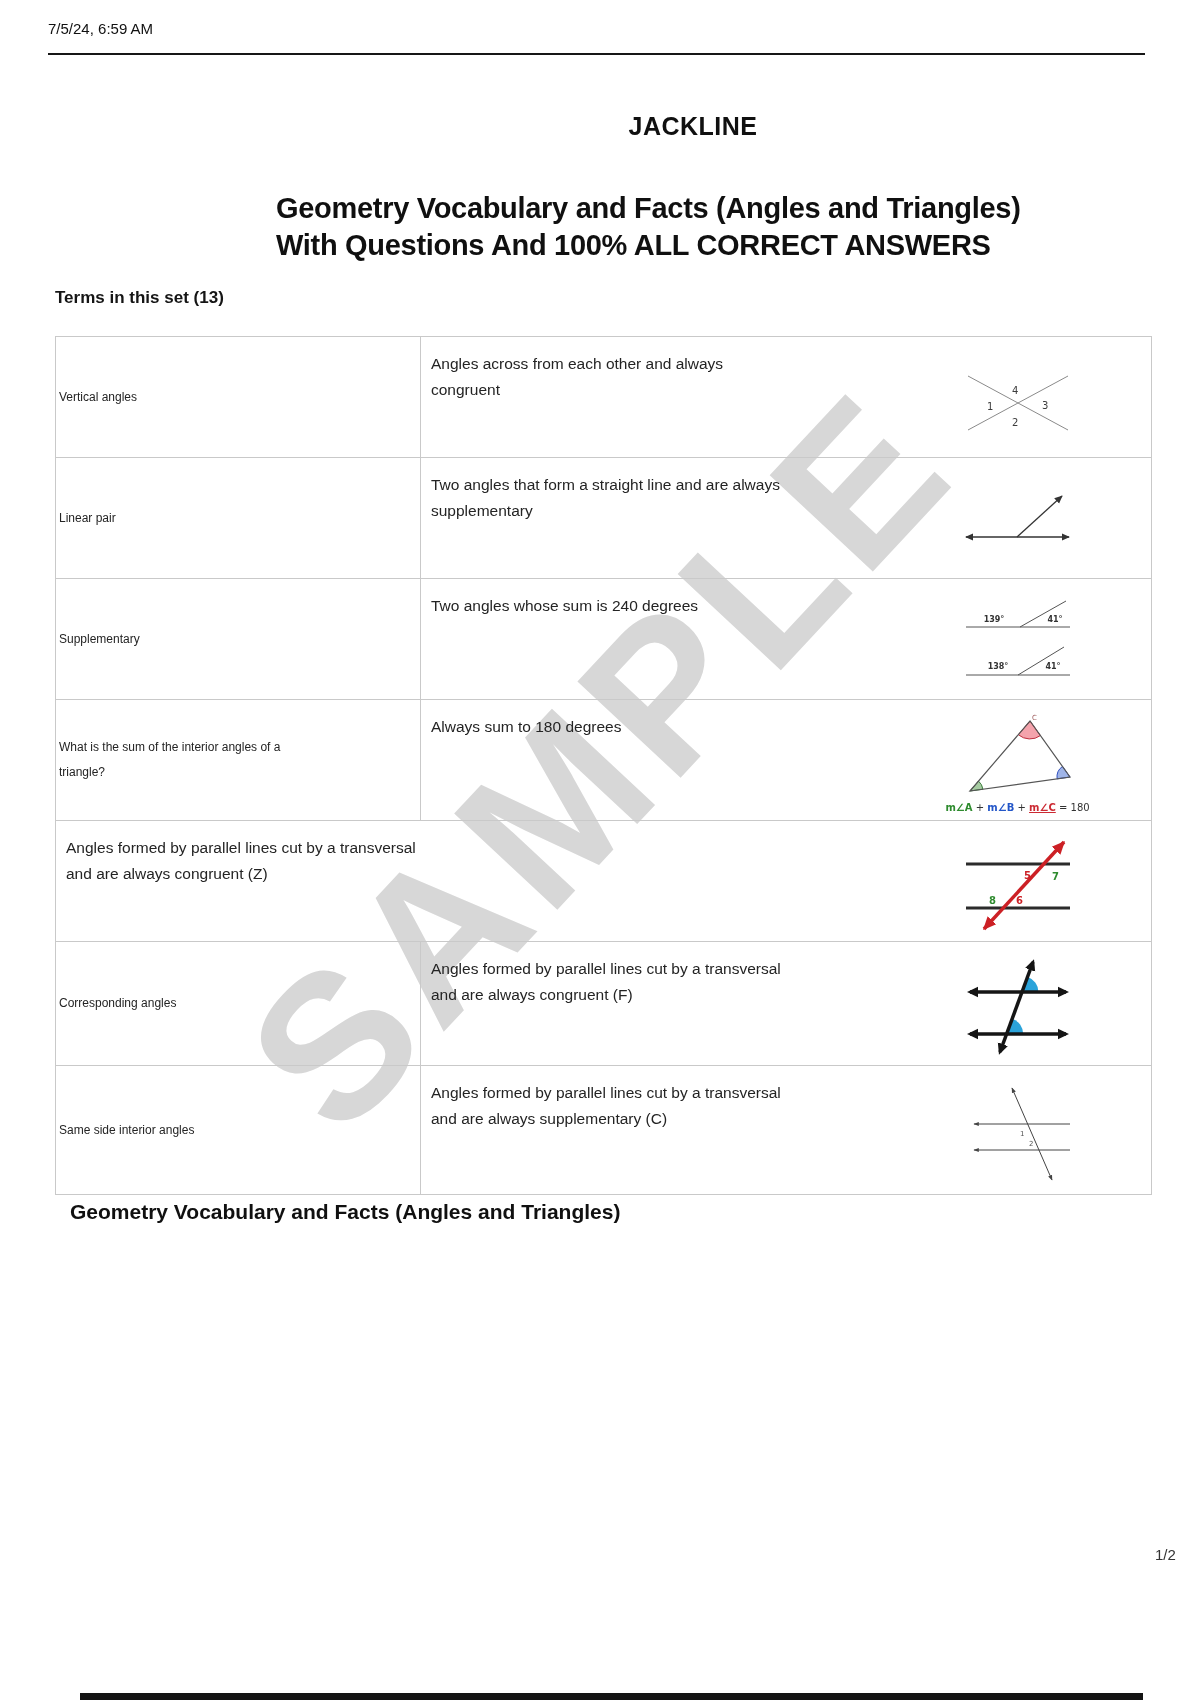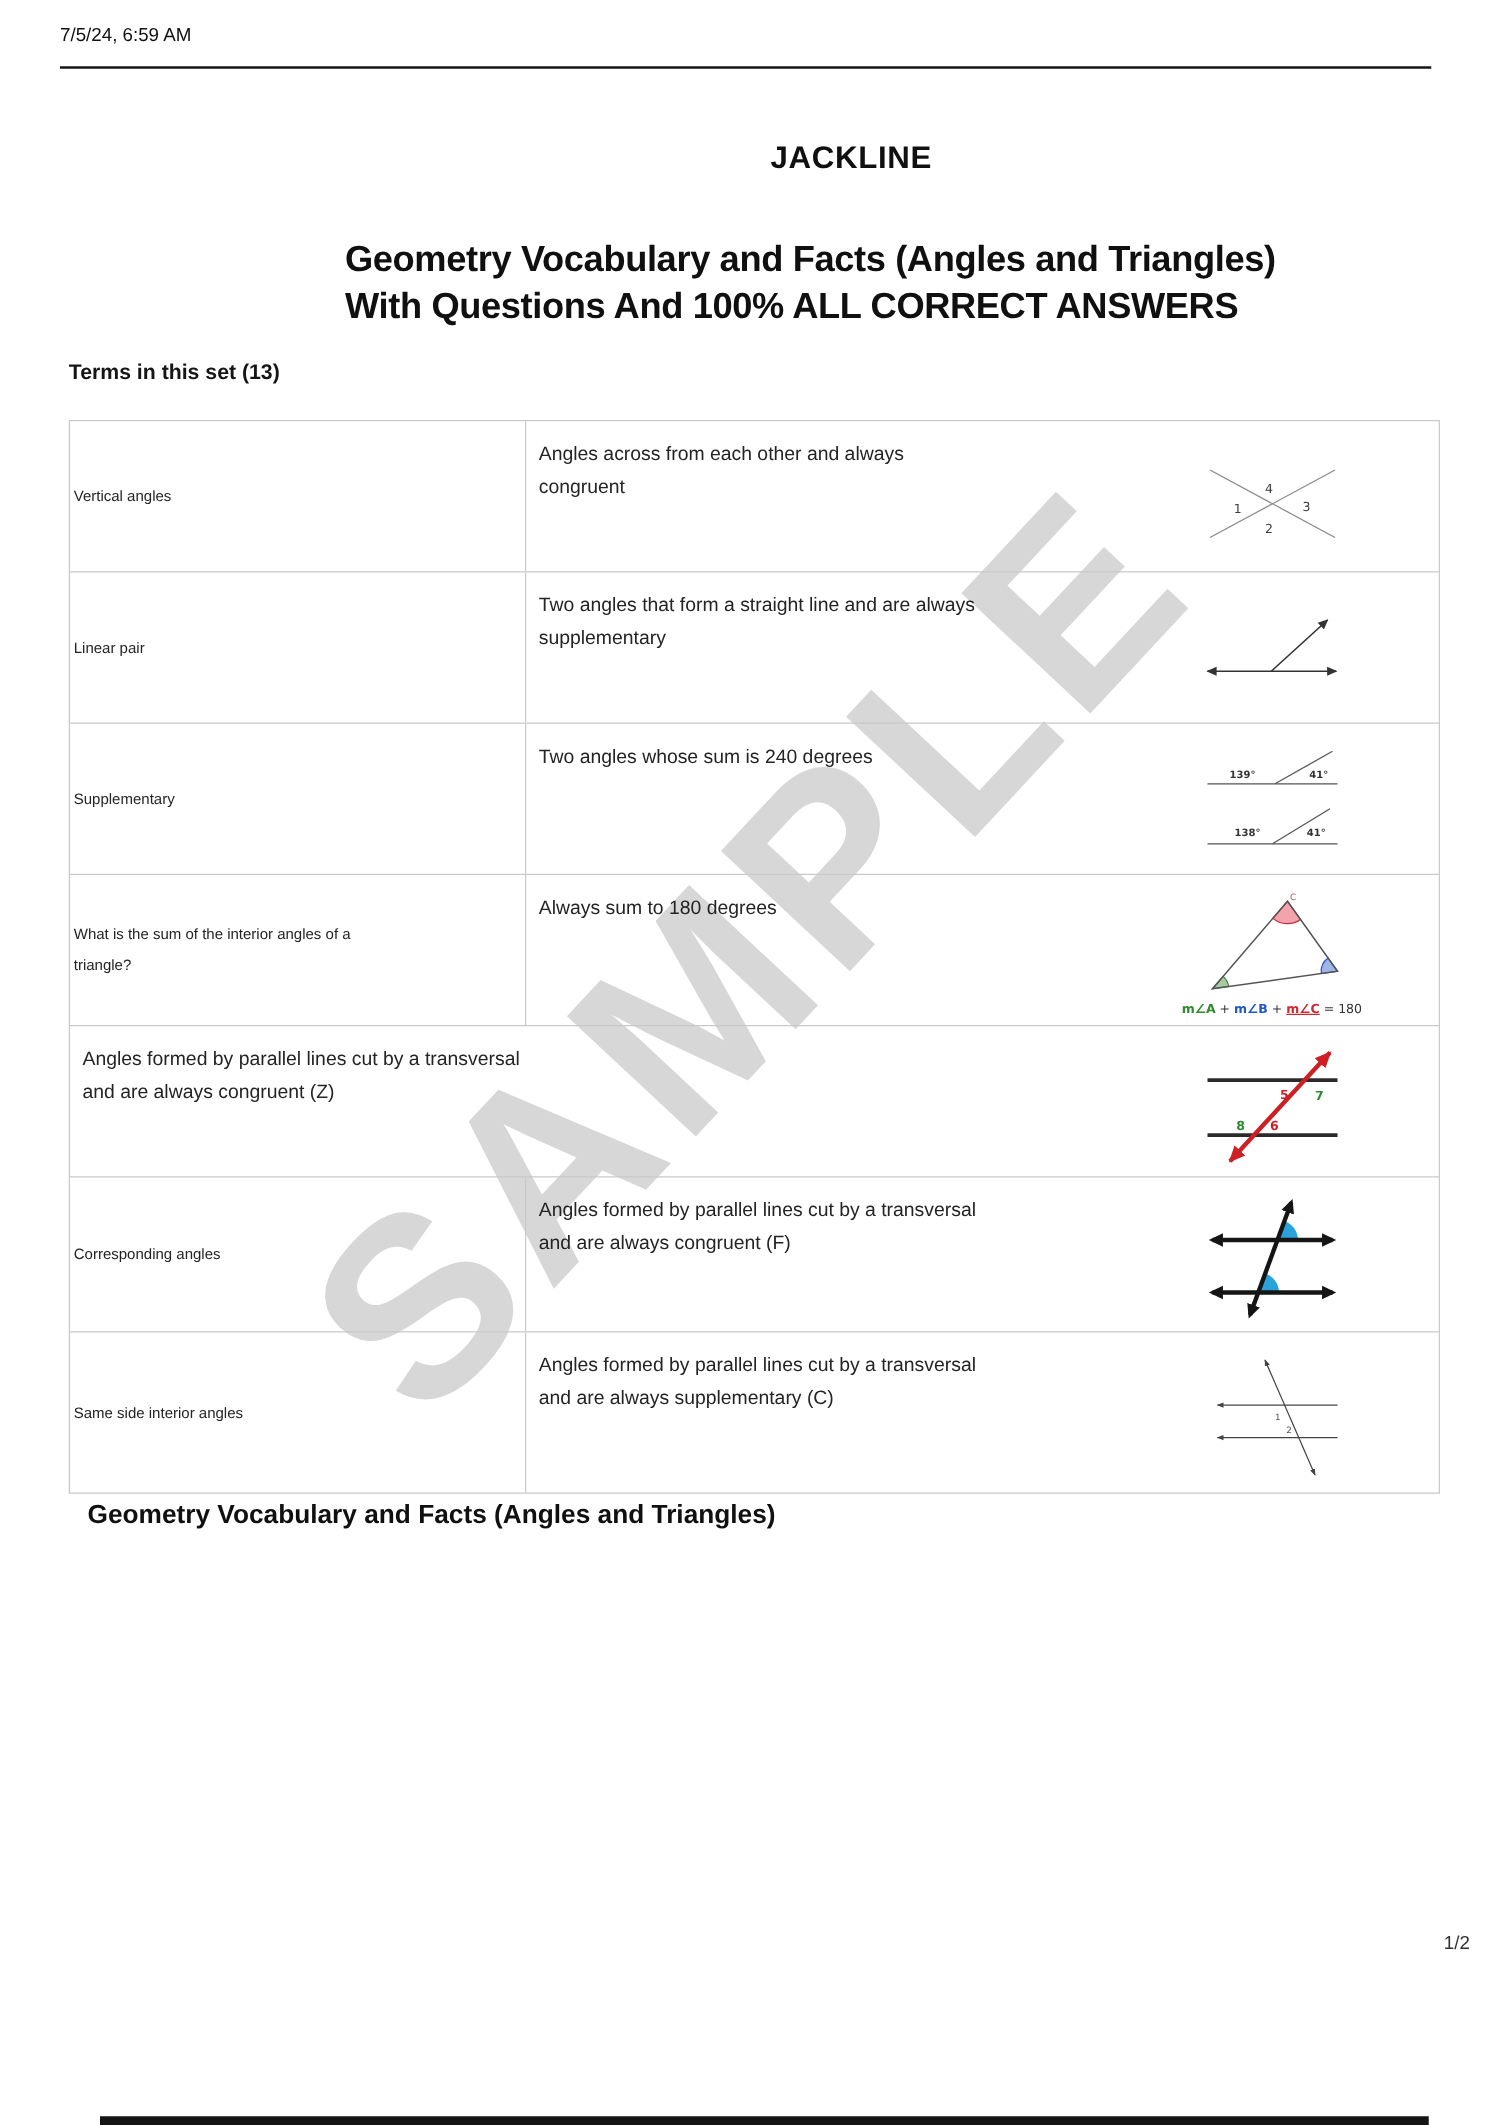--- a/index.html
+++ b/index.html
@@ -2,21 +2,21 @@
 <html><head>
 <meta charset="utf-8">
 <style>
   html,body{margin:0;padding:0;background:#ffffff;}
   .page{position:relative;width:1200px;height:1700px;background:#fff;overflow:hidden;
         font-family:"Liberation Sans","DejaVu Sans",sans-serif;color:#1c1c1c;}
   .layer{position:absolute;z-index:1;}
   
   .date{left:48px;top:20px;font-size:15px;color:#111;}
   .rule{left:48px;top:53px;width:1097px;height:2px;background:#161616;}
-  .author{left:181px;top:112px;width:1000px;text-align:center;font-size:25px;font-weight:bold;color:#101010;letter-spacing:.5px;}
+  .author{left:193px;top:112px;width:1000px;text-align:center;font-size:25px;font-weight:bold;color:#101010;letter-spacing:.5px;}
   .doc-title{left:276px;top:190px;width:860px;font-size:29px;font-weight:bold;line-height:37px;color:#101010;letter-spacing:-.3px;}
   .terms-header{left:55px;top:288px;font-size:17px;font-weight:bold;color:#151515;text-align:right;}
   
   .watermark{left:150px;top:320px;width:900px;height:880px;z-index:0;display:flex;align-items:center;justify-content:center;
              transform:rotate(-47deg);font-size:205px;font-weight:bold;color:#d7d7d7;letter-spacing:10px;pointer-events:none;}
   
   .vtable{left:55px;top:336px;width:1095px;border:1px solid #c9c9c9;}
   .vrow{display:flex;min-height:120px;}
   .vrow + .vrow{border-top:1px solid #c9c9c9;}
   .term-cell{width:365px;border-right:1px solid #c9c9c9;display:flex;flex-direction:column;justify-content:center;

